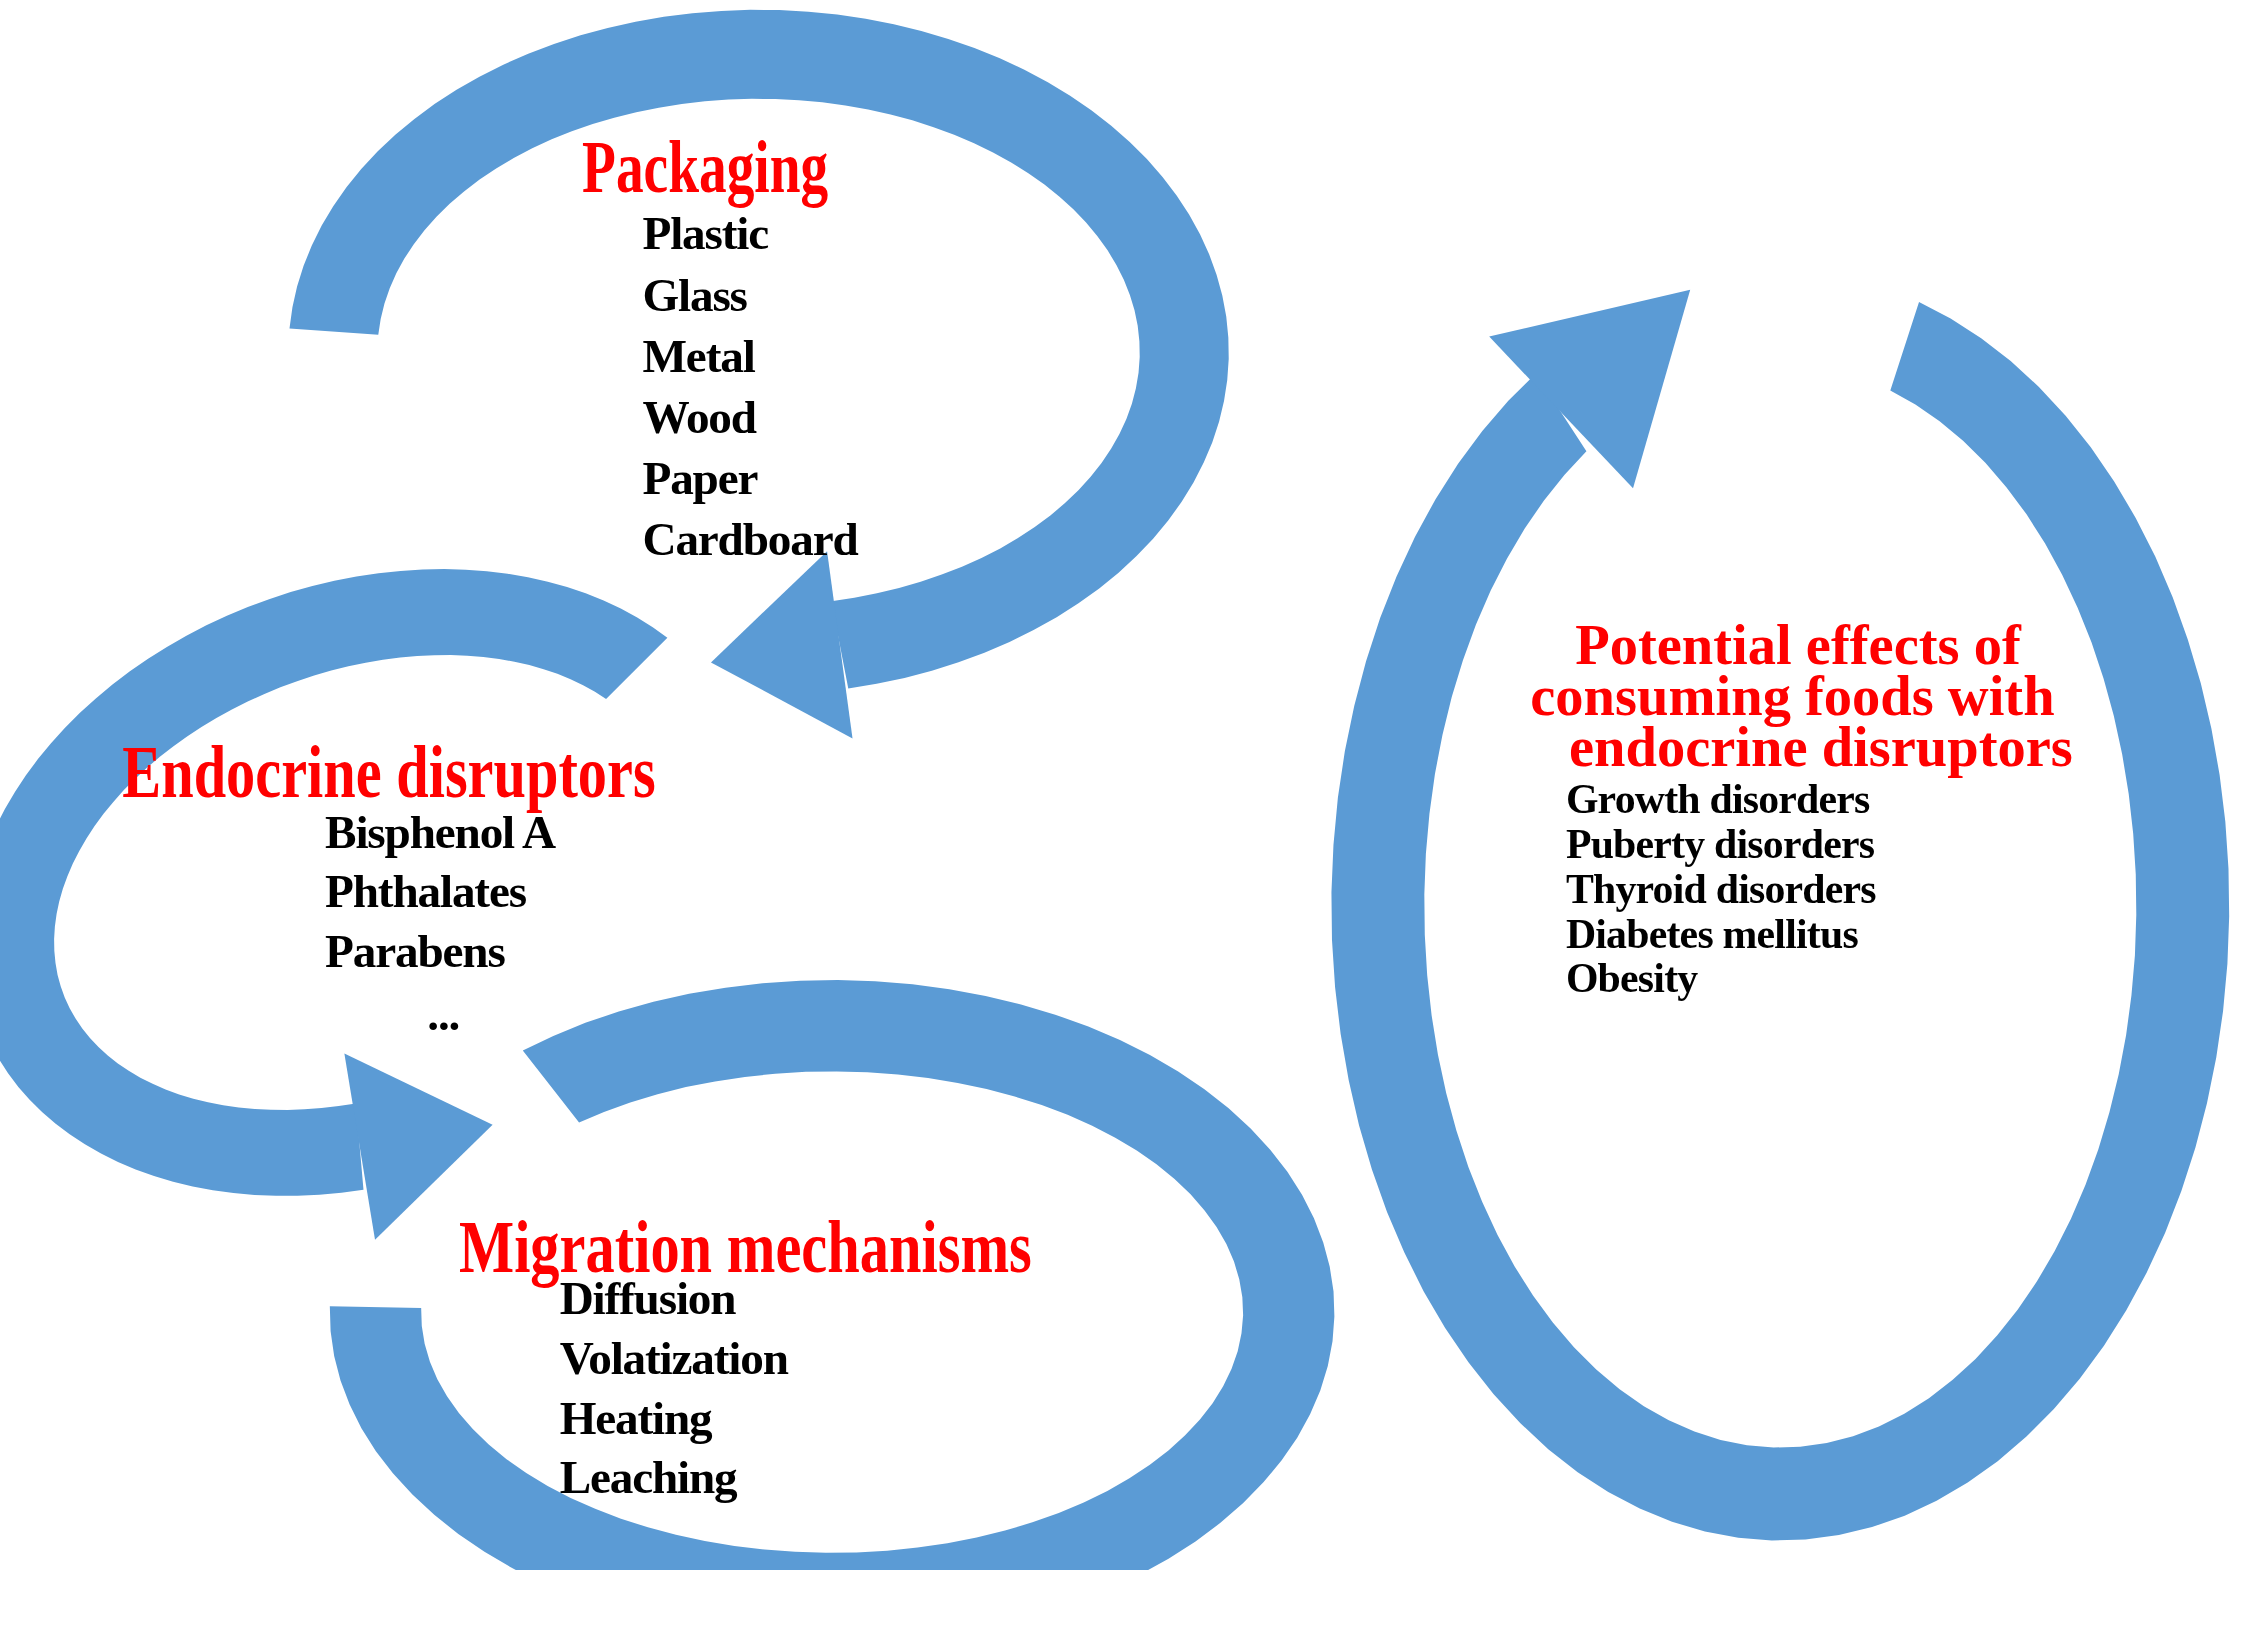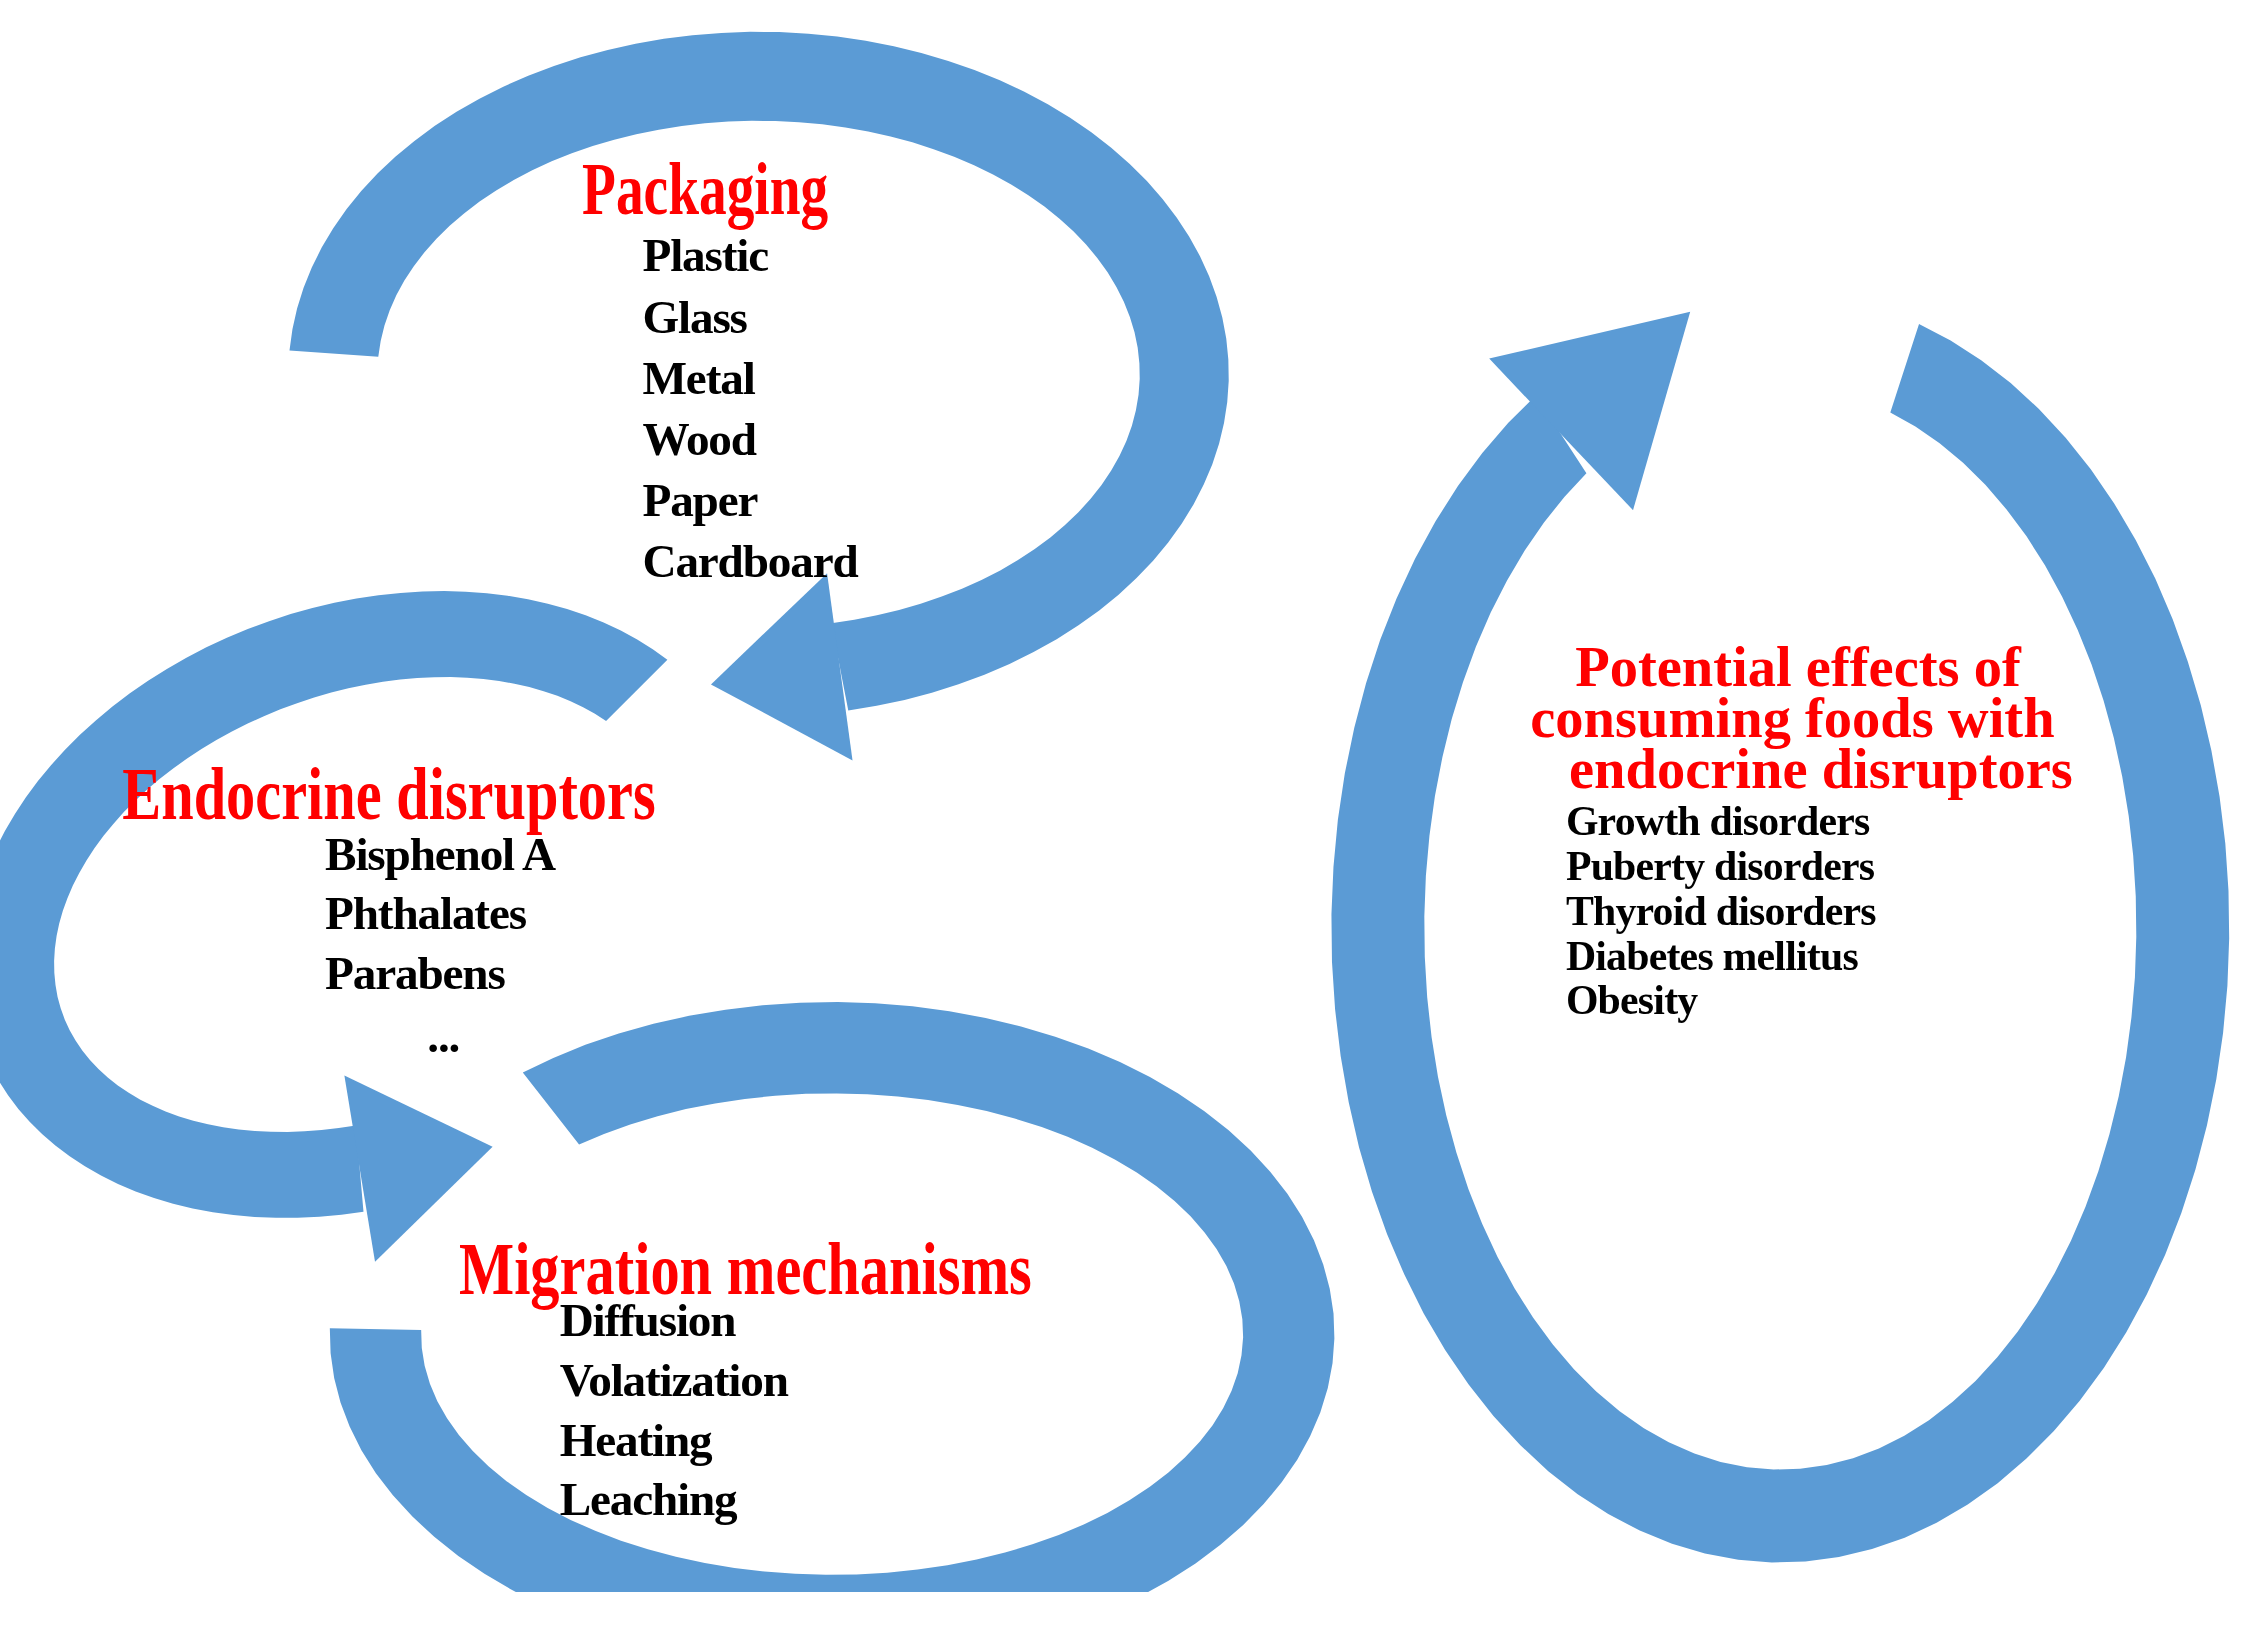--- a/index.html
+++ b/index.html
@@ -6,21 +6,20 @@
     margin: 0;
     padding: 0;
     background: #ffffff;
   }
   .stage {
     position: relative;
     width: 2261px;
     height: 1570px;
     background: #ffffff;
     overflow: hidden;
-    margin-top: 22px;
   }
   svg.diagram {
     display: block;
     width: 2261px;
     height: 1642px;
   }
   text {
     font-family: "Liberation Serif", "DejaVu Serif", serif;
     font-weight: bold;
   }

